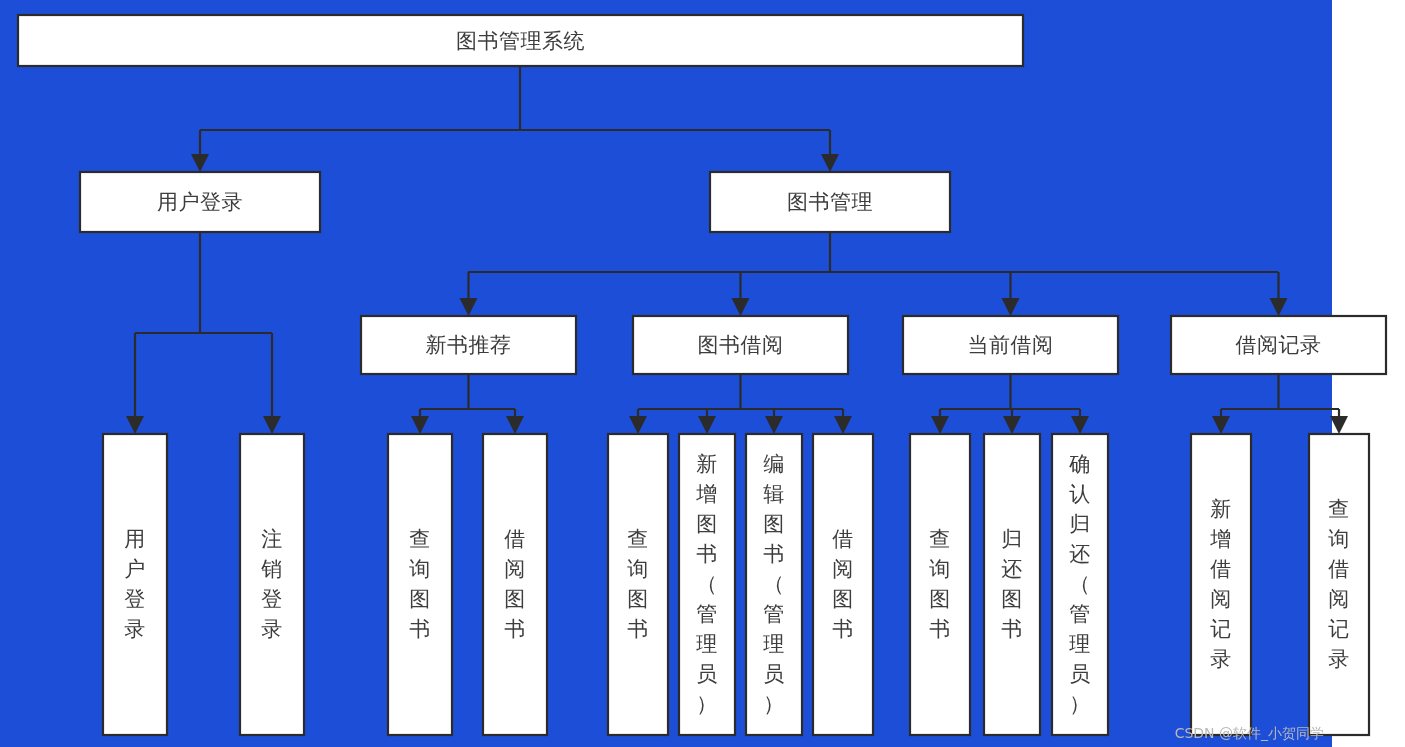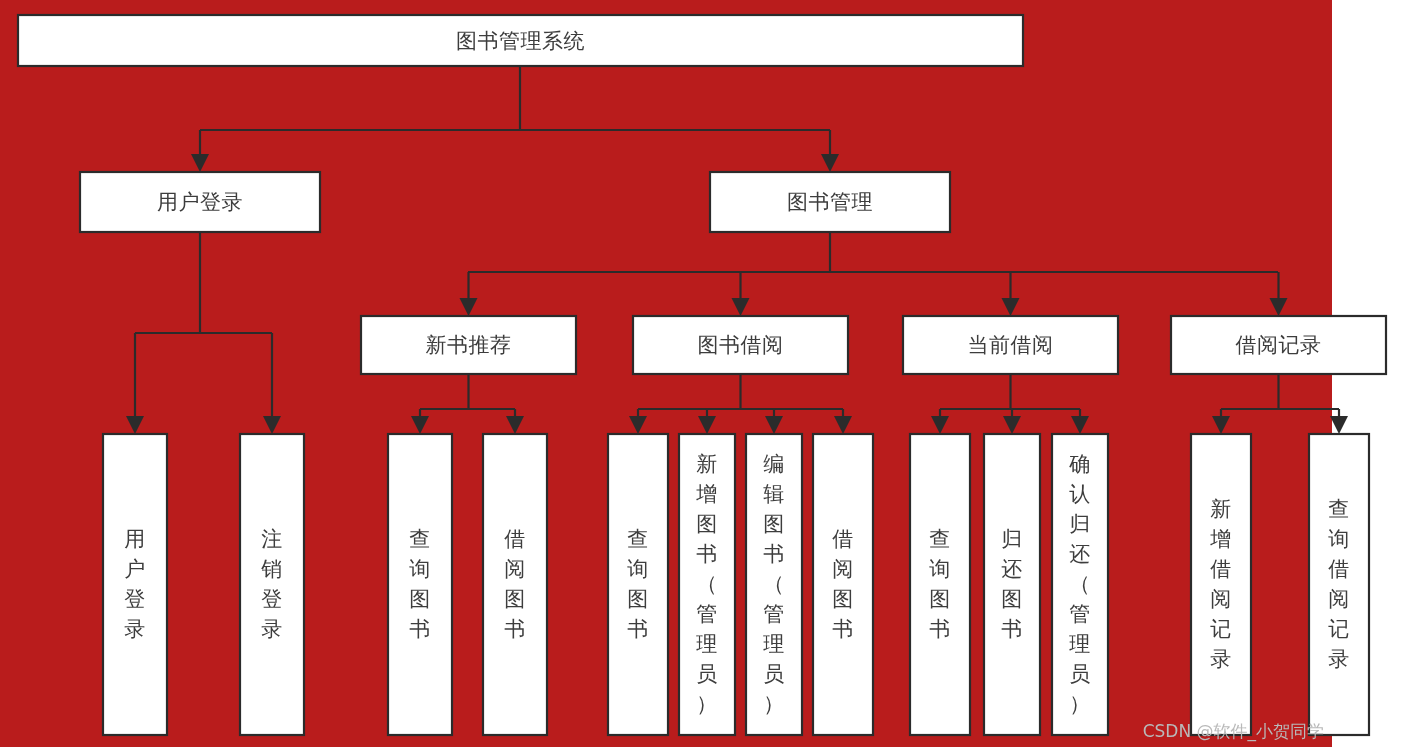--- a/index.html
+++ b/index.html
@@ -11,21 +11,21 @@
   body {
     width: 1405px;
     height: 747px;
     font-family: "DejaVu Sans", "Liberation Sans", sans-serif;
     overflow: hidden;
   }
   #diagram-root {
     position: relative;
     width: 1332px;
     height: 747px;
-    background: #b91c1c;
+    background: #1d4ed8;
   }
   svg#flow-svg {
     position: absolute;
     left: 0;
     top: 0;
     width: 1405px;
     height: 747px;
     display: block;
   }
   .node-rect {
@@ -56,21 +56,21 @@
   }
   .arrow-head {
     fill: #2b2b2b;
     stroke: none;
   }
   .watermark-text {
     position: absolute;
     right: 8px;
     bottom: 4px;
     color: #b9b9b9;
-    font-size: 17px;
+    font-size: 14px;
     font-family: "DejaVu Sans", "Liberation Sans", sans-serif;
     white-space: nowrap;
     user-select: none;
     pointer-events: none;
   }
 </style>
 </head>
 <body>
 
 <div id="diagram-root">

